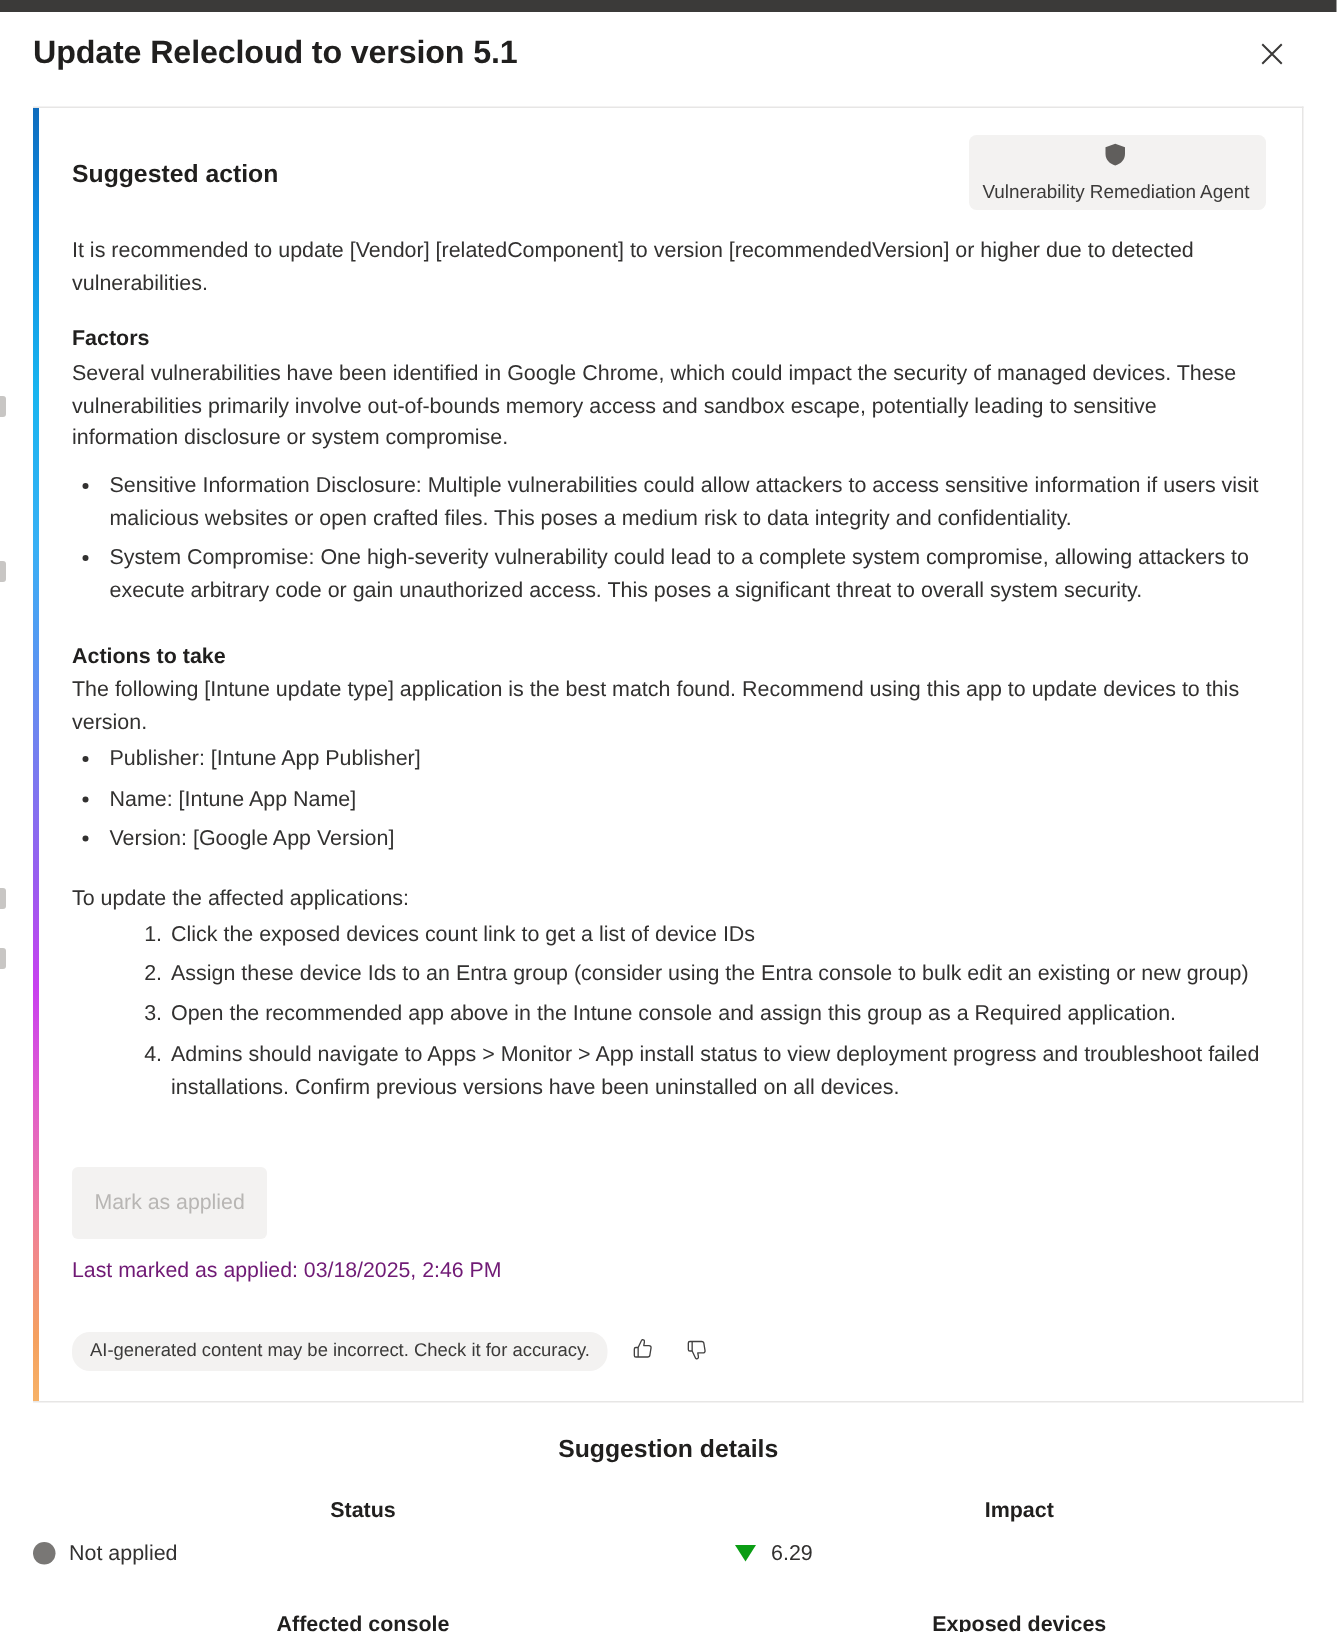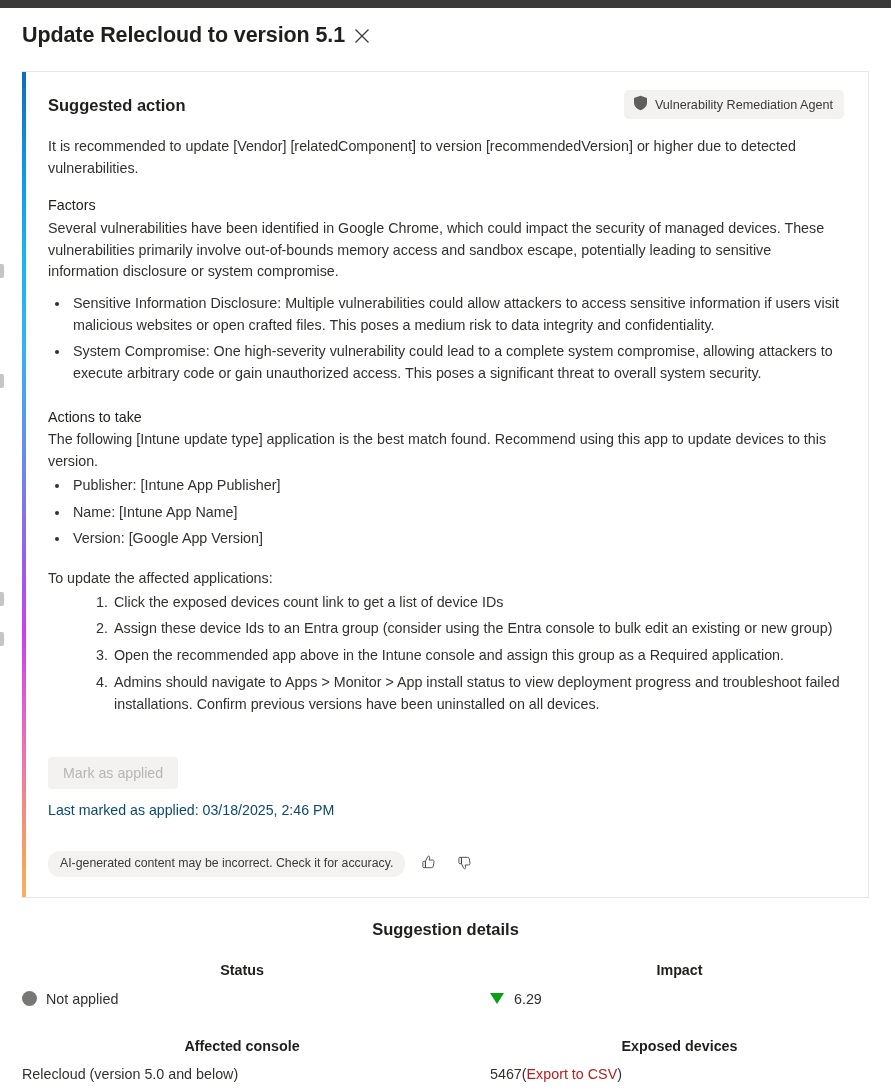--- a/index.html
+++ b/index.html
@@ -27,20 +27,21 @@
     overflow: hidden;
   }
 
   
   .panel-header {
     position: relative;
     height: 56px;
     padding: 0 22px;
     display: flex;
     align-items: center;
+    justify-content: space-between;
   }
   .panel-title {
     font-size: 21.5px;
     font-weight: 600;
     color: #201f1e;
     letter-spacing: -0.1px;
     line-height: 1.2;
     white-space: nowrap;
   }
   .close-btn {
@@ -107,33 +108,34 @@
   .agent-badge {
     display: inline-flex;
     align-items: center;
     gap: 7px;
     background: #f3f2f1;
     border-radius: 5px;
     padding: 5px 11px 5px 9px;
     font-size: 12.6px;
     color: #3b3a39;
     white-space: nowrap;
+    flex-direction: column;
   }
   .agent-badge .shield { flex: 0 0 auto; display: block; }
 
   .para {
     font-size: 14.3px;
     line-height: 1.52;
     color: #323130;
     margin: 0 0 16px 0;
     max-width: 805px;
   }
   .sec-title {
     font-size: 14.3px;
-    font-weight: 400;
+    font-weight: 700;
     color: #201f1e;
     margin: 0 0 1px 0;
     line-height: 1.5;
   }
   .tight { margin-bottom: 0; }
 
   ul.bul, ol.num {
     margin: 6px 0 16px 0;
     padding-left: 22px;
     font-size: 14.3px;
@@ -147,28 +149,28 @@
   ol.num { padding-left: 26px; margin-top: 2px; }
   ol.num li { margin-bottom: 5px; padding-left: 2px; margin-left: 38px; }
 
   .mark-btn {
     margin-top: 26px;
     background: #f3f2f1;
     color: #b8b6b4;
     border: none;
     border-radius: 4px;
     padding: 0 15px;
-    height: 32px;
+    height: 48px;
     font-size: 14.2px;
     font-family: "Liberation Sans", sans-serif;
     cursor: default;
   }
   .last-marked {
     font-size: 14.2px;
-    color: #0c4a6e;
+    color: #701a75;
     margin: 12px 0 0 0;
     line-height: 1.4;
   }
 
   .feedback-row {
     display: flex;
     align-items: center;
     gap: 10px;
     margin-top: 30px;
   }

